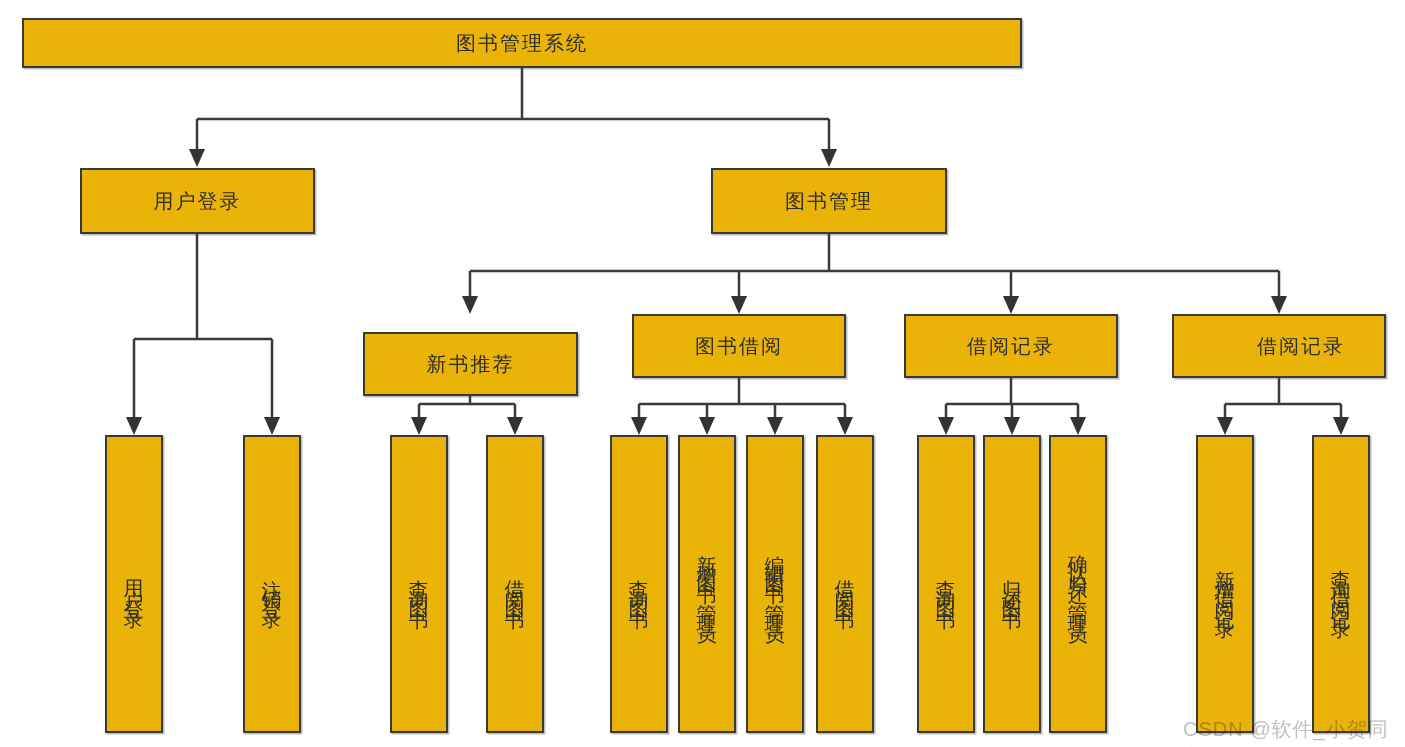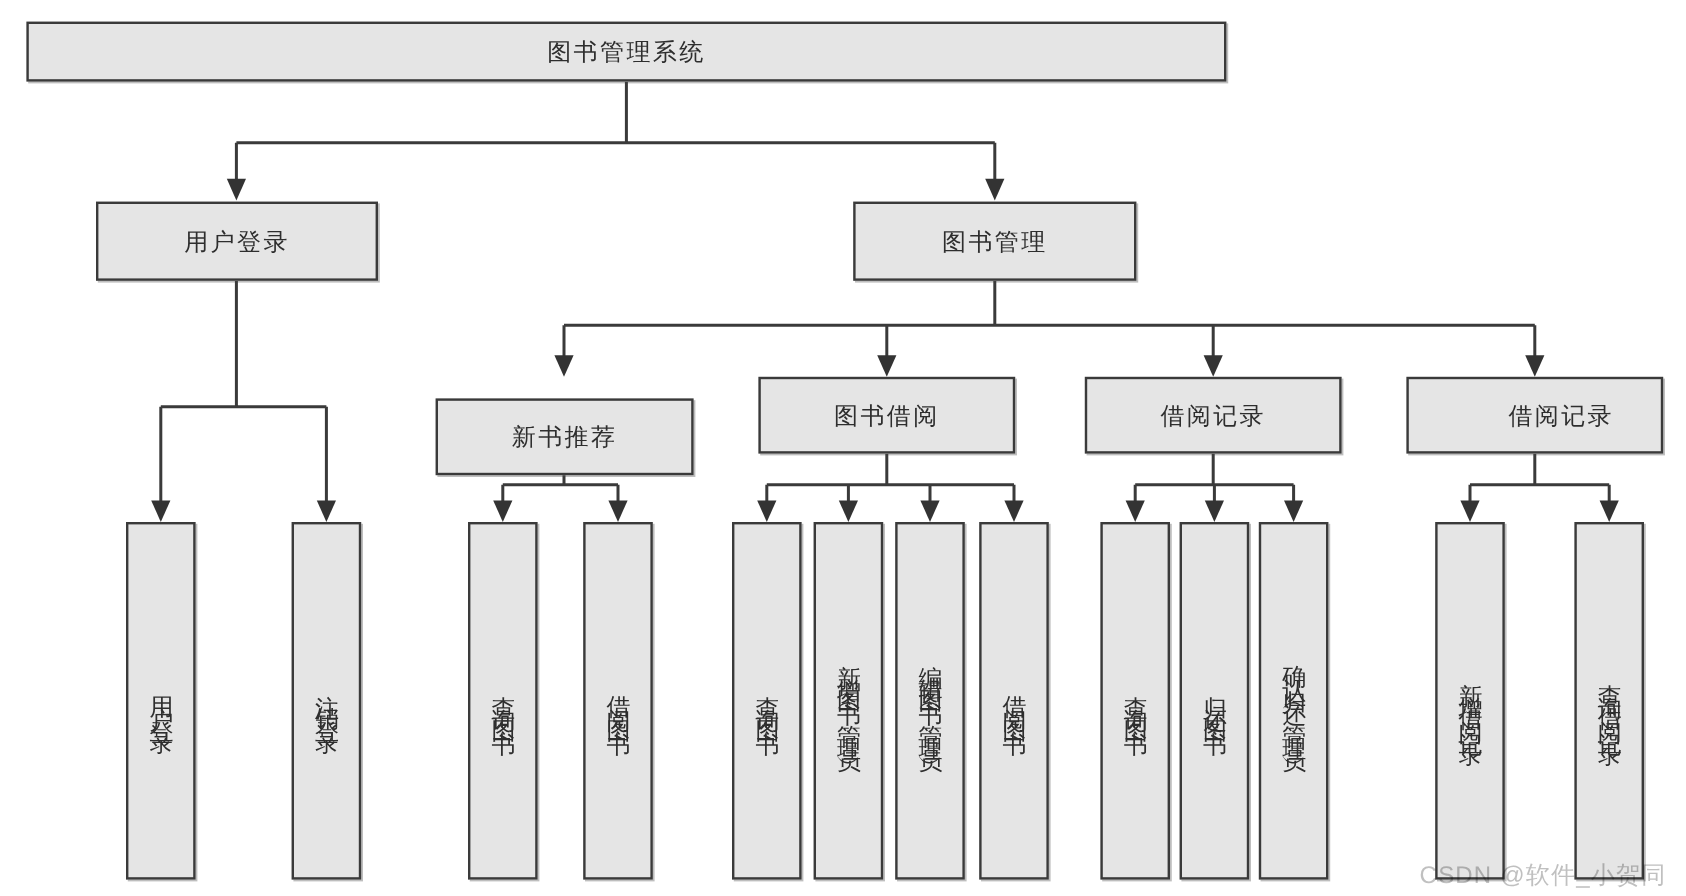--- a/index.html
+++ b/index.html
@@ -9,21 +9,21 @@
     height: 747px;
     background: #ffffff;
     font-family: "Liberation Sans", sans-serif;
     color: #2e2e2e;
     overflow: hidden;
   }
   .wires { position: absolute; left: 0; top: 0; z-index: 1; }
   .node {
     position: absolute;
     box-sizing: border-box;
-    background: #e5e5e5;
+    background: #eab308;
     border: 2.5px solid #3a3a3a;
     box-shadow: 1.5px 1.5px 0 rgba(70,70,70,0.35);
     display: flex;
     align-items: center;
     justify-content: center;
     font-size: 20px;
     letter-spacing: 2px;
     z-index: 2;
     white-space: nowrap;
   }

